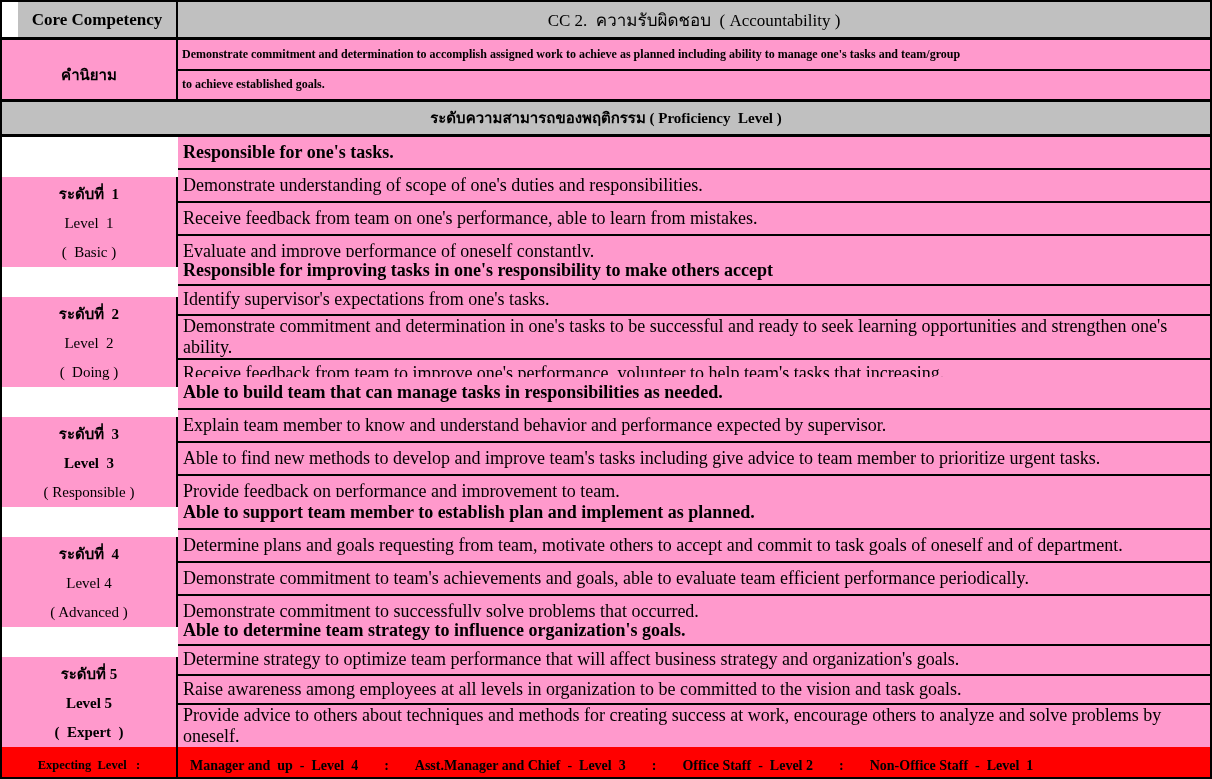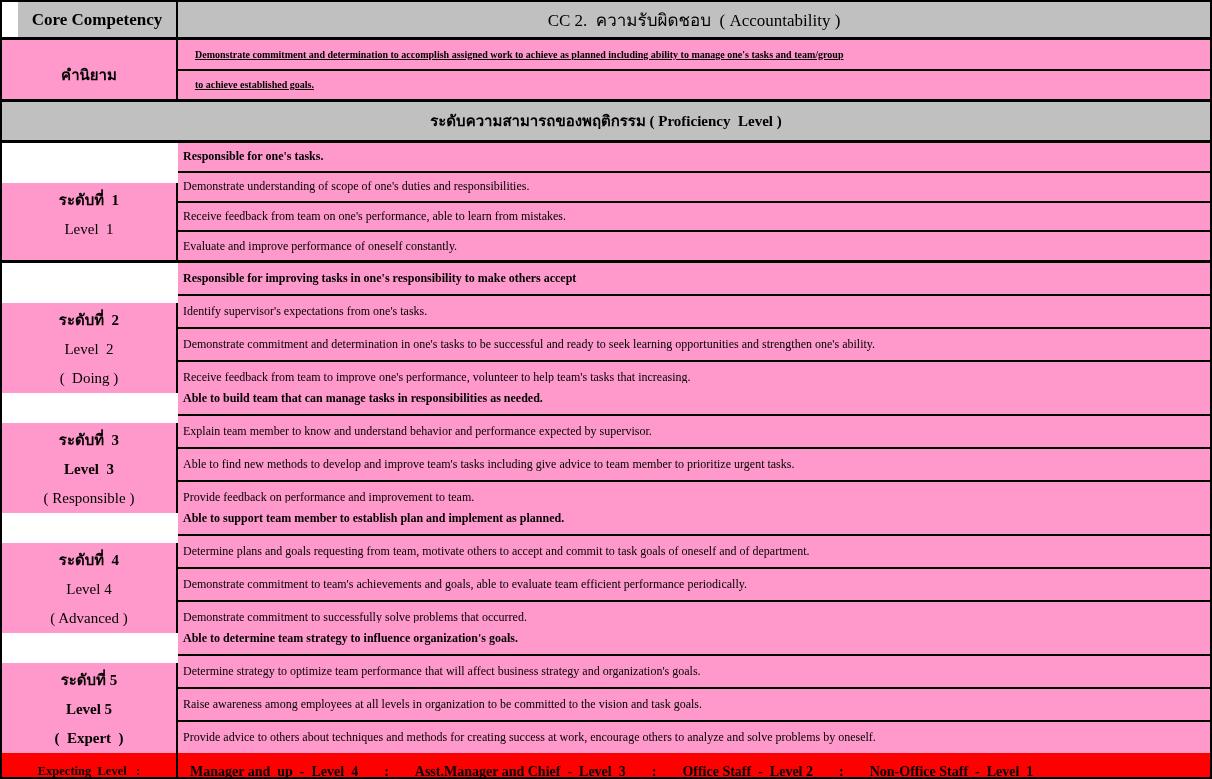--- a/index.html
+++ b/index.html
@@ -41,28 +41,28 @@
     background: var(--pink, #FF99CC);
     border-right: 2px solid #000;
     display: flex; justify-content: center;
     padding-top: 23px;
     font-weight: bold; font-size: 15px;
   }
   .def-right { display: flex; flex-direction: column; }
   .def-line {
     flex: 1; background: var(--pink, #FF99CC);
     display: flex; align-items: center;
-    padding-left: 17px;
-    font-weight: bold; font-size: 10px; text-decoration: underline;
+    padding-left: 4px;
+    font-weight: bold; font-size: 12px;
   }
   .def-line.first { border-bottom: 2px solid #000; }
 
   
   .row-prof {
-    height: 41px; background: var(--gray, #C0C0C0);
+    height: 35px; background: var(--gray, #C0C0C0);
     display: flex; align-items: center; justify-content: center;
     font-weight: bold; font-size: 15px;
   }
 
   
   .level { height: 120px; }
   .lvl-left {
     background: var(--pink, #FF99CC);
     border-right: 2px solid #000;
     display: flex; flex-direction: column;
@@ -71,21 +71,21 @@
     margin-top: 40px;
   }
   .ll { height: 29px; line-height: 29px; font-size: 15px; }
   .ll.thai { font-size: 15px; }
   .b { font-weight: bold; }
   .lvl-right { display: flex; flex-direction: column; }
   .desc {
     flex: 1; background: var(--pink, #FF99CC);
     display: flex; align-items: center;
     padding-left: 5px;
-    font-size: 12px;
+    font-size: 18px;
     border-bottom: 2px solid #000;
   }
   .desc.last { border-bottom: none; }
 
   
   .row-foot { height: 60px; background: var(--red, #FF0000); color: #000000; }
   .foot-left {
     border-right: 2px solid #000;
     display: flex; align-items: center; justify-content: center;
     font-weight: bold; font-size: 12.5px;
@@ -114,20 +114,21 @@
       <div class="def-line" data-bind="definition.line2">to achieve established goals.</div>
     </div>
   </div>
 
   <div class="sec row-prof" data-bind="proficiency_header">ระดับความสามารถของพฤติกรรม ( Proficiency  Level )</div>
 
   <div class="two-col sec level">
     <div class="lvl-left">
       <div class="ll thai b" data-bind="levels.0.thai">ระดับที่  1</div>
       <div class="ll" data-bind="levels.0.level">Level  1</div>
+      <div class="ll" data-bind="levels.0.name">(  Basic )</div>
     </div>
     <div class="lvl-right">
       <div class="desc b" data-bind="levels.0.descriptions.0">Responsible for one's tasks.</div>
       <div class="desc" data-bind="levels.0.descriptions.1">Demonstrate understanding of scope of one's duties and responsibilities.</div>
       <div class="desc" data-bind="levels.0.descriptions.2">Receive feedback from team on one's performance, able to learn from mistakes.</div>
       <div class="desc last" data-bind="levels.0.descriptions.3">Evaluate and improve performance of oneself constantly.</div>
     </div>
   </div>
 
   <div class="two-col sec level">

